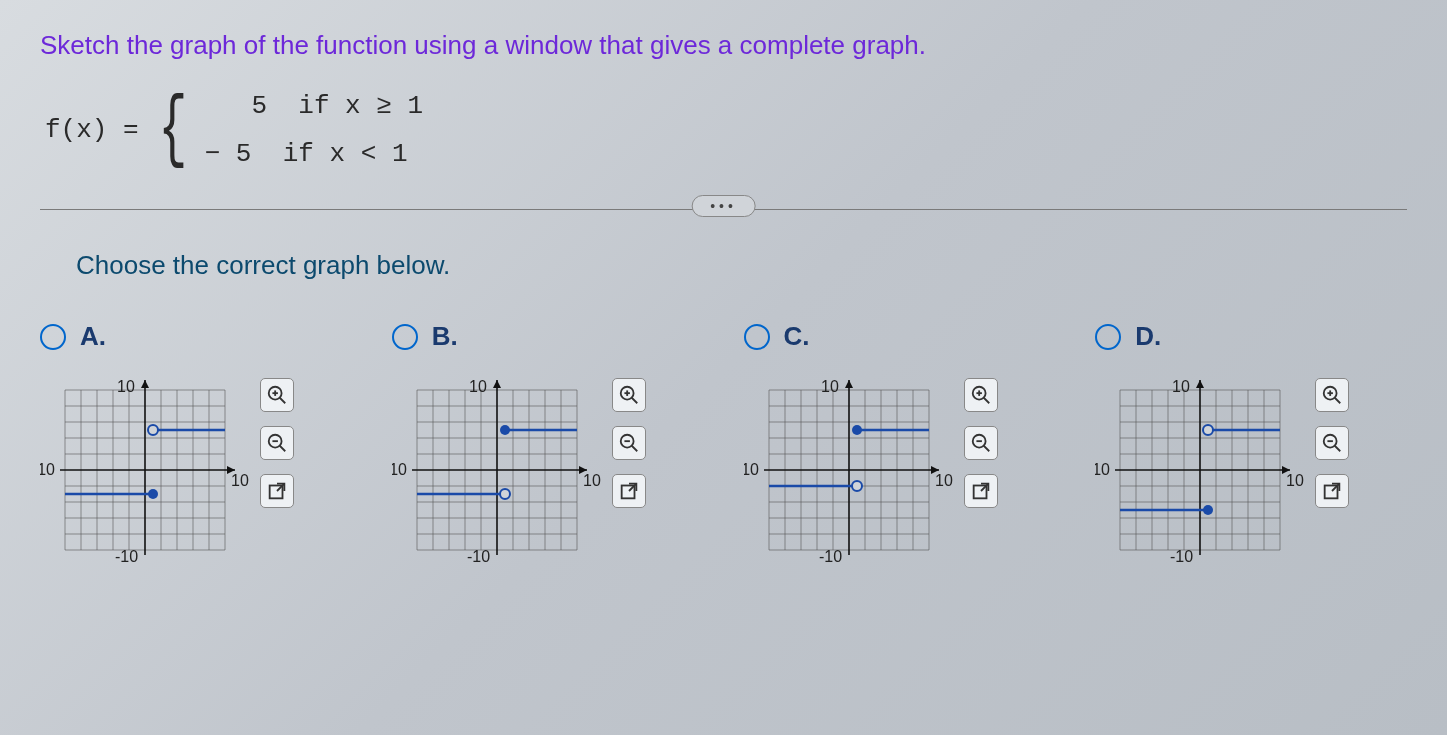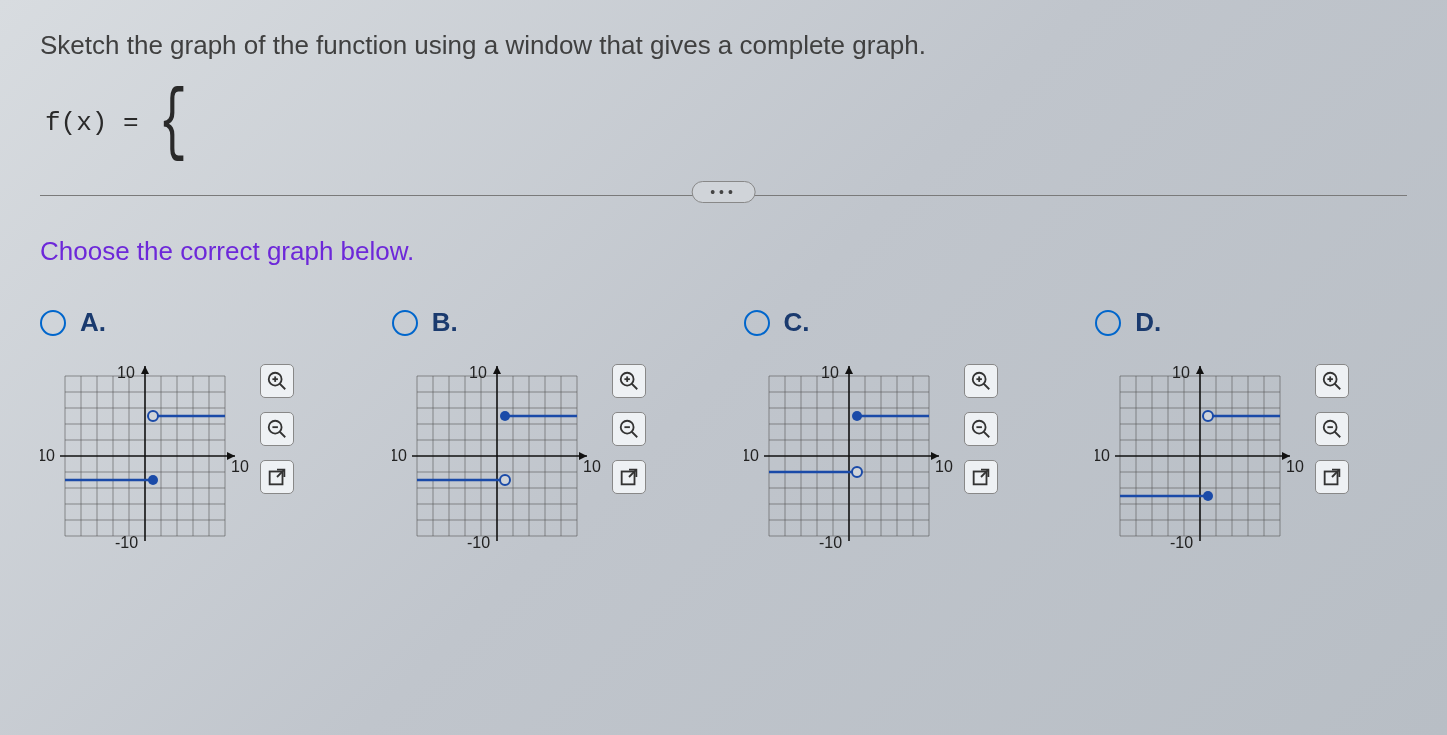--- a/index.html
+++ b/index.html
@@ -7,21 +7,21 @@
       font-family: Arial, Helvetica, sans-serif;
       background: linear-gradient(135deg, #d8dce0 0%, #c0c5cc 50%, #b8bec5 100%);
       width: 1447px;
       height: 735px;
       padding: 30px 40px;
       color: #2a2a2a;
       position: relative;
     }
     .question-text {
       font-size: 26px;
-      color: #404040;
+      color: #6d28d9;
       margin-bottom: 30px;
     }
     .function-def {
       display: flex;
       align-items: center;
       font-size: 26px;
       margin-bottom: 40px;
       margin-left: 5px;
       font-family: Liberation Mono, monospace;
     }
@@ -51,22 +51,23 @@
       border: 1px solid #888;
       border-radius: 14px;
       padding: 2px 18px;
       font-size: 14px;
       letter-spacing: 4px;
       color: #444;
       cursor: pointer;
     }
     .choose-text {
       font-size: 26px;
-      color: #6d28d9;
+      color: #0c4a6e;
       margin-bottom: 40px;
+      margin-left: 36px;
     }
     .options-row {
       display: flex;
       justify-content: flex-start;
       gap: 40px;
     }
     .option {
       display: flex;
       flex-direction: column;
       width: 320px;
@@ -124,20 +125,24 @@
     .pt-open { fill: #d0d4d9; stroke: #1a4aa8; stroke-width: 2; }
   </style>
 </head>
 <body>
 
 <div class="question-text">Sketch the graph of the function using a window that gives a complete graph.</div>
 
 <div class="function-def">
   <span class="fx-label">f(x) =</span>
   <span class="brace">{</span>
+  <div class="pieces">
+    <div class="piece">   <span>5</span>  <span>if x ≥ 1</span></div>
+    <div class="piece"><span>− 5</span>  <span>if x &lt; 1</span></div>
+  </div>
 </div>
 
 <div style="position:relative;">
   <hr class="divider">
   <button class="ellipsis-button">•••</button>
 </div>
 
 <div class="choose-text">Choose the correct graph below.</div>
 
 <div class="options-row">

